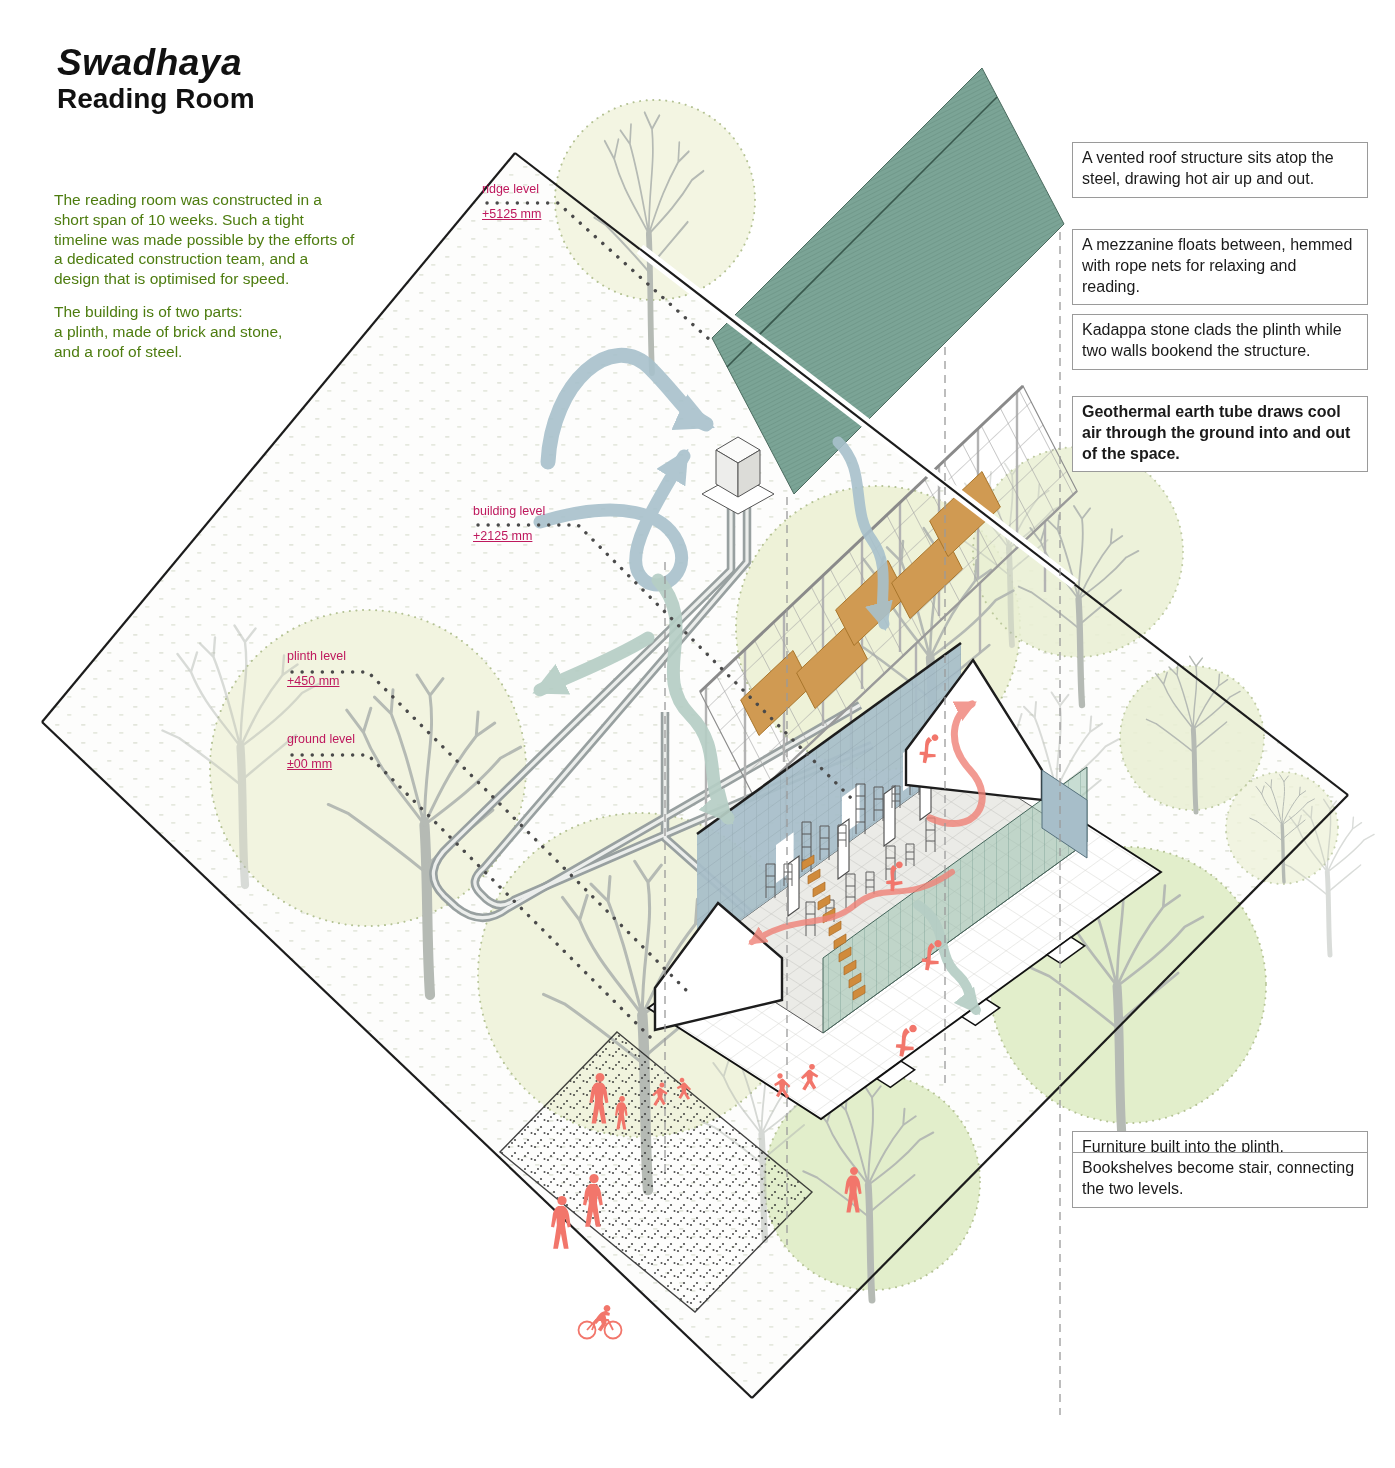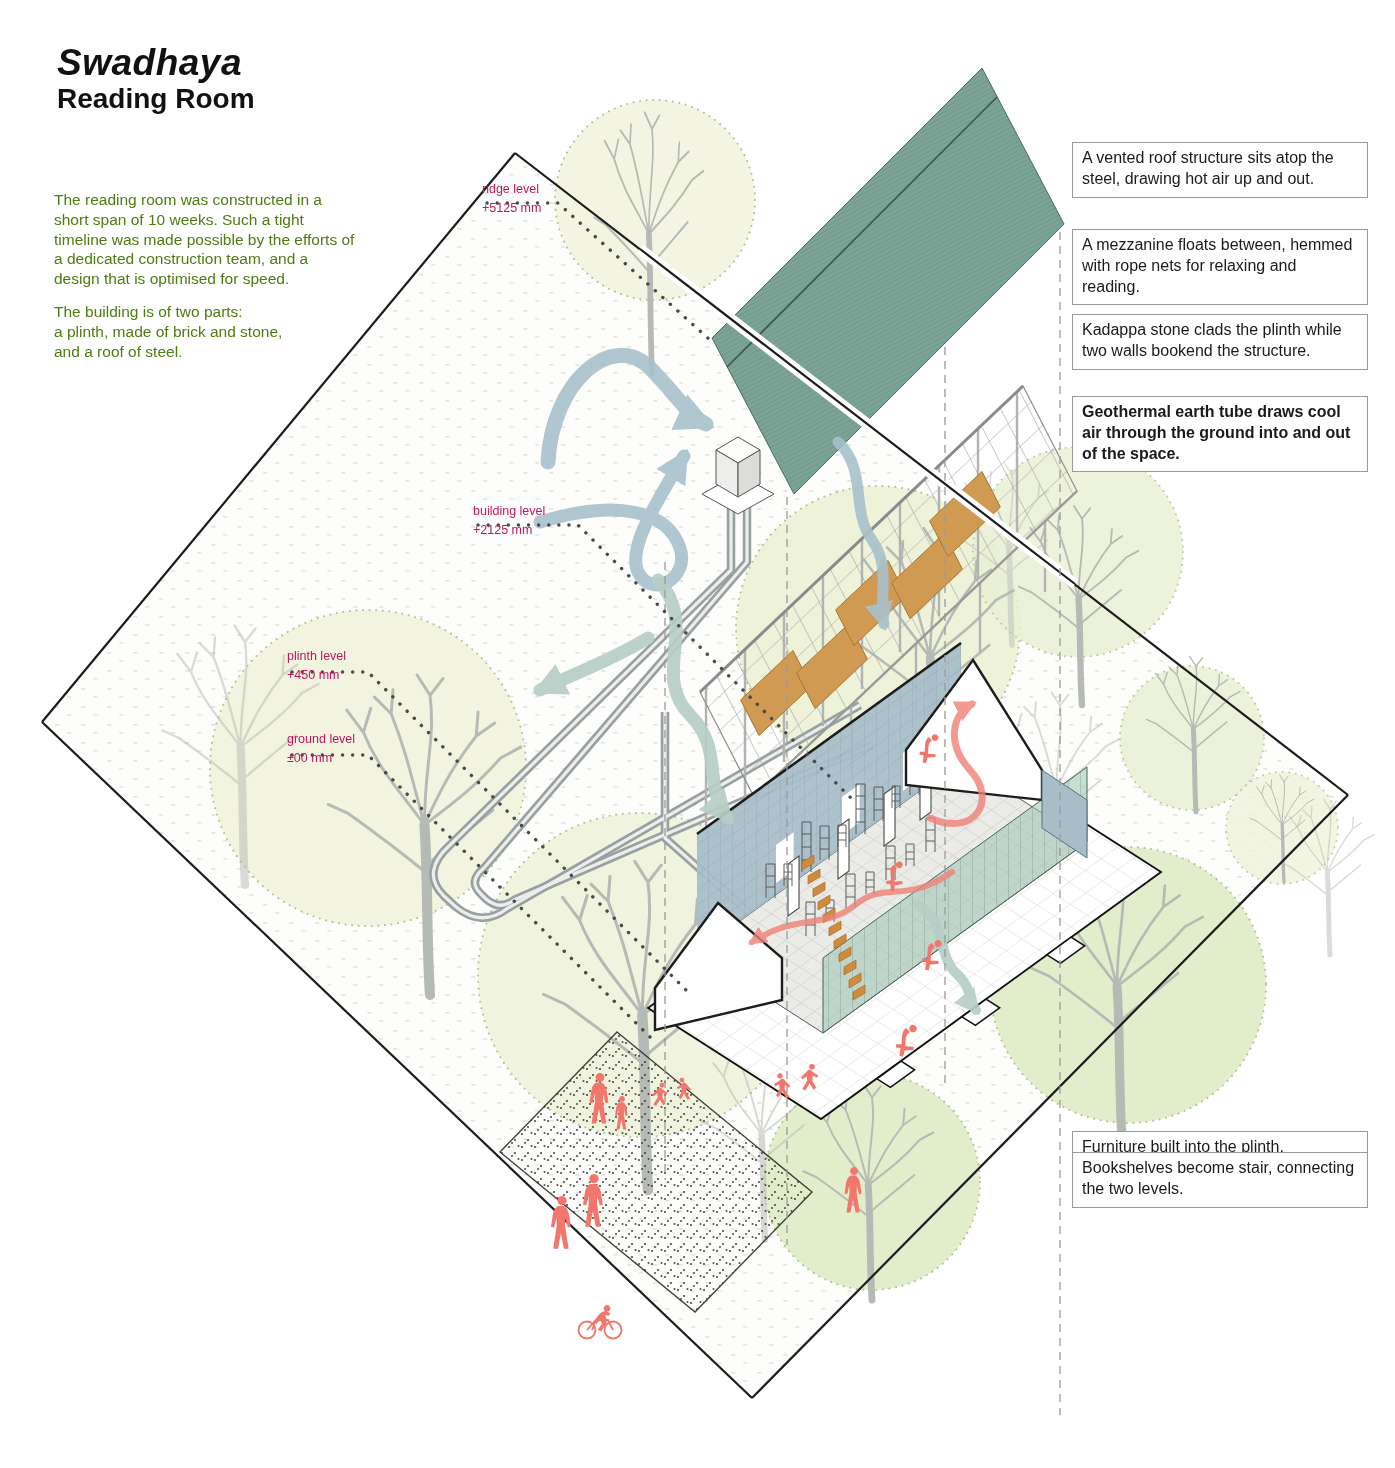--- a/index.html
+++ b/index.html
@@ -7,21 +7,21 @@
          font-family:"Liberation Sans",sans-serif;background:#fff;}
   #drawing{position:absolute;left:0;top:0;width:1395px;height:1468px;}
   .overlay{position:absolute;color:#111;}
   #title-block{left:57px;top:44px;line-height:1.04;}
   #title-name{font-size:37px;font-weight:bold;font-style:italic;letter-spacing:.5px;}
   #title-type{font-size:28px;font-weight:bold;margin-top:2px;}
   .intro{left:54px;top:146px;width:310px;font-size:15.5px;line-height:1.28;
          white-space:pre-line;color:#4d7c0f;margin-top:44px;}
   #intro2{top:258px;}
   .lvl{font-size:12.5px;color:#be185d;line-height:1.1;}
-  .lvl .lvl-value{margin-top:5px;}
+  .lvl .lvl-value{margin-top:11px;text-decoration:underline;}
   #lvl-ridge{left:482px;top:183px;}
   #lvl-mezzanine{left:473px;top:505px;}
   #lvl-plinth{left:287px;top:650px;}
   #lvl-ground{left:287px;top:733px;}
   .note{left:1072px;width:276px;border:1.3px solid #9a9a9a;background:#fff;
         padding:5px 9px 7px 9px;font-size:16px;line-height:1.3;color:#1a1a1a;
         white-space:pre-line;}
   #note-0{top:142px;} #note-1{top:229px;} #note-2{top:314px;} #note-3{top:396px;font-weight:bold;}
   #note-4{top:1099px;margin-top:32px;} #note-5{top:1152px;} #note-6{top:1227px;} #note-7{top:1317px;}
 </style>

